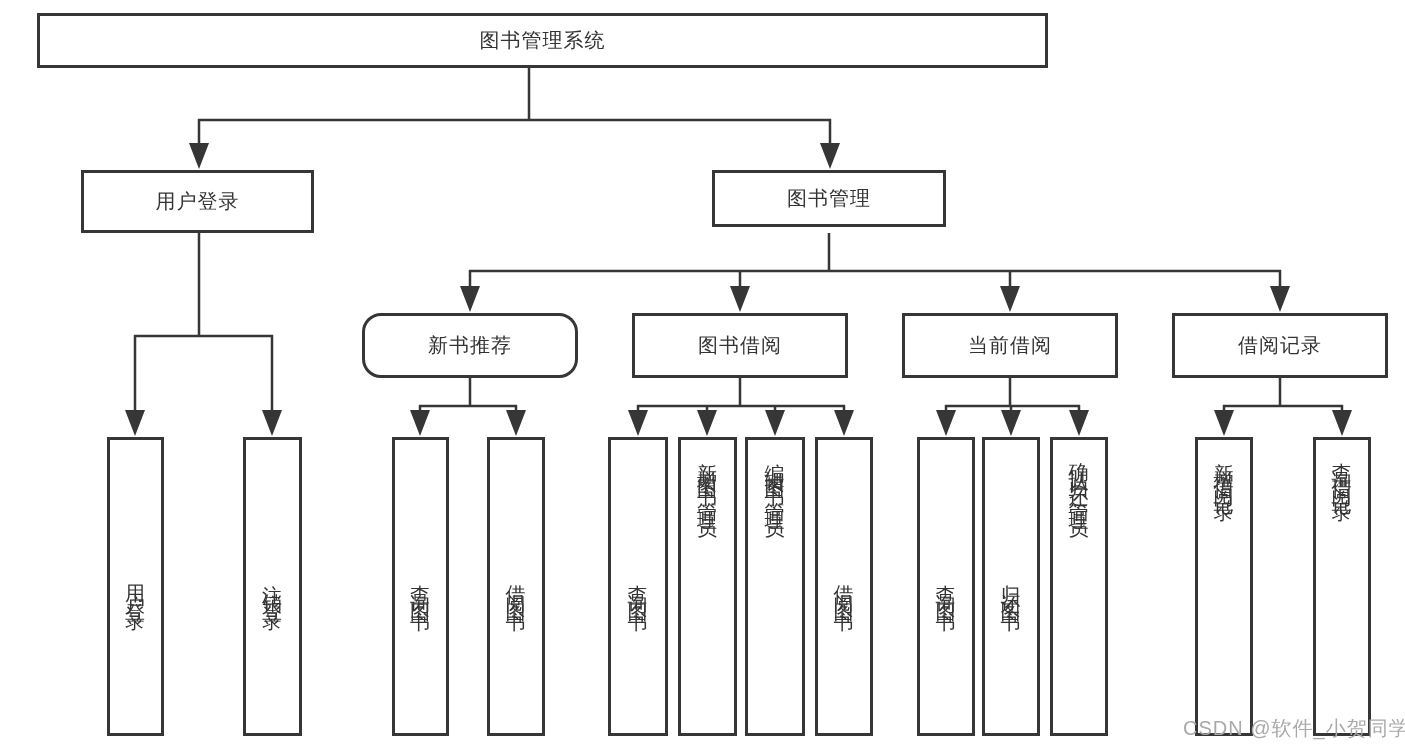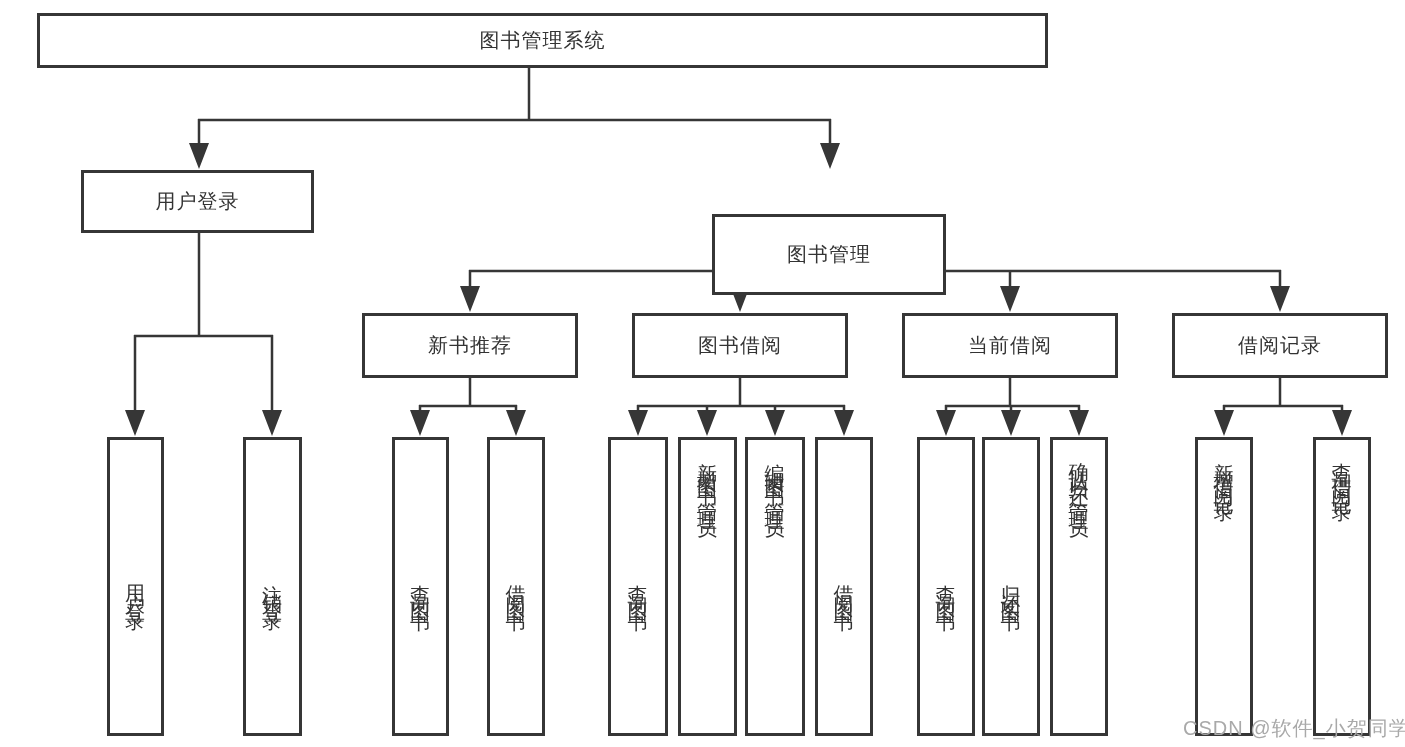--- a/index.html
+++ b/index.html
@@ -18,22 +18,22 @@
   }
   .leaf span{
     writing-mode:vertical-rl;text-orientation:mixed;
     letter-spacing:9px;line-height:1;font-size:20px;
   }
   .leaf.long{align-items:flex-start;}
   .leaf.long span{padding-top:7px;letter-spacing:8px;}
   
   #n-root       {left:13px;  top:13px;  width:1011px;height:55px;margin-left:24px;}
   #n-userlogin  {left:81px;  top:170px; width:233px; height:63px;}
-  #n-bookmgmt   {left:712px; top:170px; width:234px; height:81px;margin-top:44px;}
-  #n-newbook    {left:362px; top:313px; width:216px; height:65px;}
+  #n-bookmgmt   {left:712px; top:170px; width:234px; height:57px;}
+  #n-newbook    {left:362px; top:313px; width:216px; height:65px;border-radius:19px;}
   #n-borrow     {left:632px; top:313px; width:216px; height:65px;}
   #n-current    {left:902px; top:313px; width:216px; height:65px;}
   #n-records    {left:1172px;top:313px; width:216px; height:65px;}
   #l-a1{left:107px; top:437px;width:57px;height:299px;}
   #l-a2{left:243px; top:437px;width:59px;height:299px;}
   #l-b1{left:392px; top:437px;width:57px;height:299px;}
   #l-b2{left:487px; top:437px;width:58px;height:299px;}
   #l-c1{left:608px; top:437px;width:60px;height:299px;}
   #l-c2{left:678px; top:437px;width:59px;height:299px;}
   #l-c3{left:745px; top:437px;width:60px;height:299px;}

